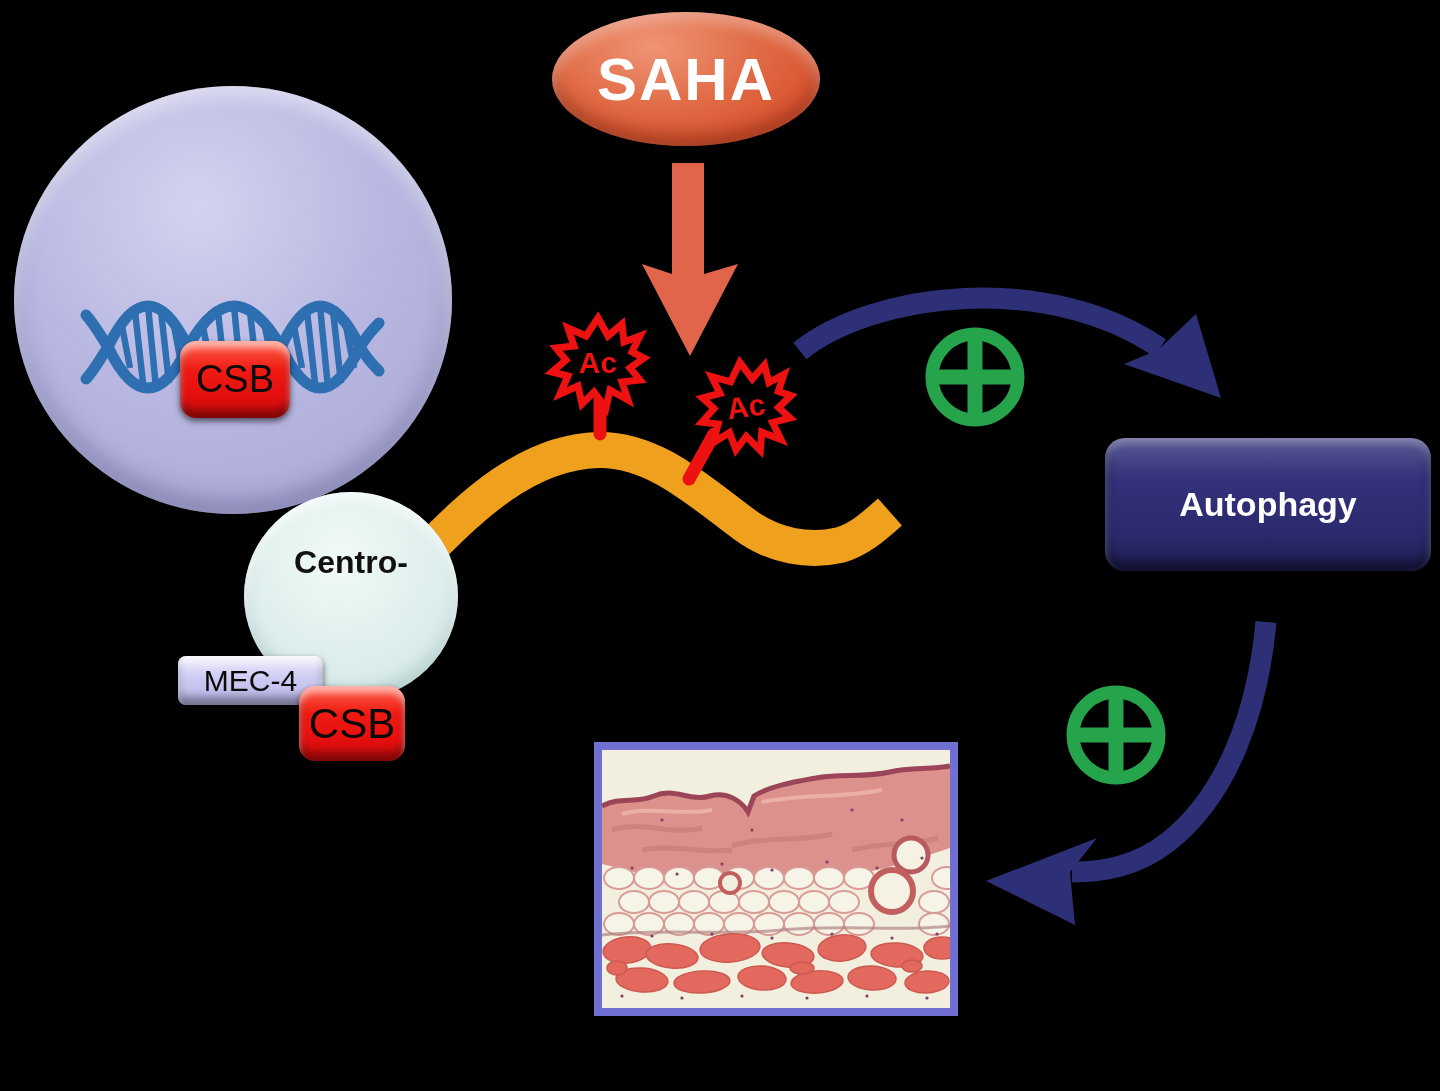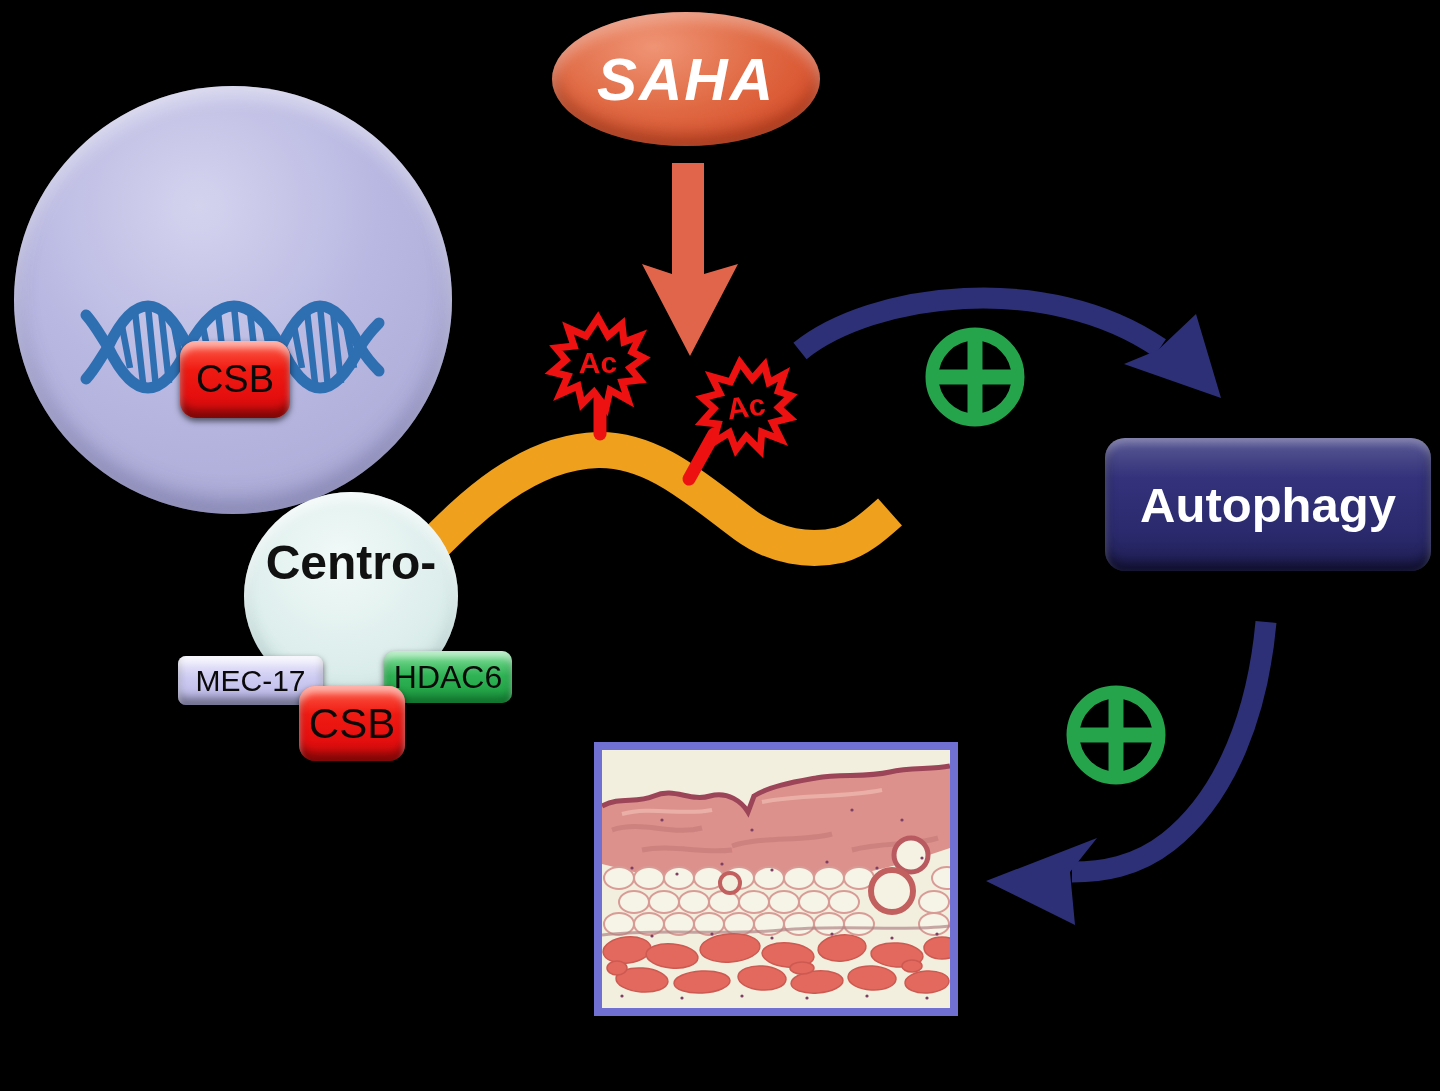--- a/index.html
+++ b/index.html
@@ -12,46 +12,46 @@
   
   .nucleus{left:14px;top:86px;width:438px;height:428px;border-radius:50%;
     background:radial-gradient(circle at 42% 28%, #d4d3ee 0%, #b9b8e2 45%, #aeadd9 78%, #a3a2cf 100%);
     box-shadow:inset 0 10px 18px rgba(255,255,255,.5), inset 0 -14px 22px rgba(60,60,110,.35);}
   .nucleus-label{left:0;top:66px;width:100%;text-align:center;font-size:40px;}
 
   
   .centrosome{left:244px;top:492px;width:214px;height:208px;border-radius:50%;
     background:radial-gradient(circle at 45% 32%, #f1faf8 0%, #ddeeec 55%, #cfe5e3 100%);
     box-shadow:inset 0 8px 12px rgba(255,255,255,.7), inset 0 -10px 14px rgba(90,130,130,.25);}
-  .centro-text{left:244px;top:540px;width:214px;text-align:center;font-size:48px;line-height:45px;}
+  .centro-text{left:244px;top:540px;width:214px;text-align:center;font-size:32px;line-height:45px;}
 
   
   .pbox{border-radius:12px;font-weight:normal;color:#0a0a0a;
         box-shadow:inset 0 7px 7px rgba(255,255,255,.55), inset 0 -8px 9px rgba(0,0,0,.38), 0 3px 6px rgba(0,0,0,.6);}
   .csb1{left:180px;top:341px;width:110px;height:77px;font-size:38px;border-radius:16px;
     background:linear-gradient(180deg,#ff5f4a 0%,#ef1a12 38%,#e60f0f 70%,#c80a0a 100%);}
   .csb2{left:299px;top:686px;width:106px;height:75px;font-size:42px;border-radius:16px;
     background:linear-gradient(180deg,#ff5f4a 0%,#ef1a12 38%,#e60f0f 70%,#c80a0a 100%);}
   .mec17{left:178px;top:656px;width:145px;height:49px;font-size:30px;border-radius:8px;
     background:linear-gradient(180deg,#f0effc 0%,#cdcbf2 45%,#b9b7e8 100%);}
   .hdac6{left:384px;top:651px;width:128px;height:52px;font-size:32px;border-radius:10px;
     background:linear-gradient(180deg,#86e29d 0%,#2eb254 48%,#1d9c41 100%);
     box-shadow:inset 0 6px 6px rgba(255,255,255,.5), inset 0 -7px 8px rgba(0,60,20,.45), 0 3px 6px rgba(0,0,0,.6);}
 
   
   .saha{left:552px;top:12px;width:268px;height:134px;border-radius:50%;
     background:radial-gradient(ellipse at 38% 26%, #ef9475 0%, #e06a44 45%, #d8532f 75%, #c44a28 100%);
     box-shadow:inset 0 8px 14px rgba(255,255,255,.35), inset 0 -10px 16px rgba(90,20,0,.4);}
-  .saha-label{width:100%;height:100%;font-size:60px;color:#fff;letter-spacing:2px;font-style:italic;}
+  .saha-label{width:100%;height:100%;font-size:60px;color:#fff;letter-spacing:2px;}
 
   
   .autophagy{left:1105px;top:438px;width:326px;height:133px;border-radius:20px;
     background:linear-gradient(180deg,#5a5994 0%,#33327b 30%,#2b2a6e 70%,#1f1e52 100%);
     box-shadow:inset 0 5px 8px rgba(255,255,255,.3), inset 0 -8px 12px rgba(0,0,10,.55);}
-  .autophagy-label{width:100%;height:100%;font-size:49px;color:#fff;}
+  .autophagy-label{width:100%;height:100%;font-size:34px;color:#fff;}
 
   
   .histo{left:594px;top:742px;width:364px;height:274px;border:8px solid #6f70d2;box-sizing:border-box;
          background:#f2efdf;}
   svg{display:block;}
   .overlay{left:0;top:0;pointer-events:none;}
 </style>
 </head>
 <body>
 
@@ -111,24 +111,21 @@
   <div class="abs center pbox csb1">
     <span>CSB</span>
   </div>
 
   <div class="abs centrosome"></div>
   <div class="abs lbl centro-text">
     <div>Centro-</div>
   </div>
 
   <div class="abs center pbox mec17">
-    <span>MEC-17</span>
-  </div>
-  <div class="abs center pbox hdac6">
-    <span>HDAC6</span>
+    <span>MEC-4</span>
   </div>
   <div class="abs center pbox csb2">
     <span>CSB</span>
   </div>
 
   <div class="abs center saha">
     <div class="center lbl saha-label" style="color:#fff;">SAHA</div>
   </div>
 
   <div class="abs center autophagy">

